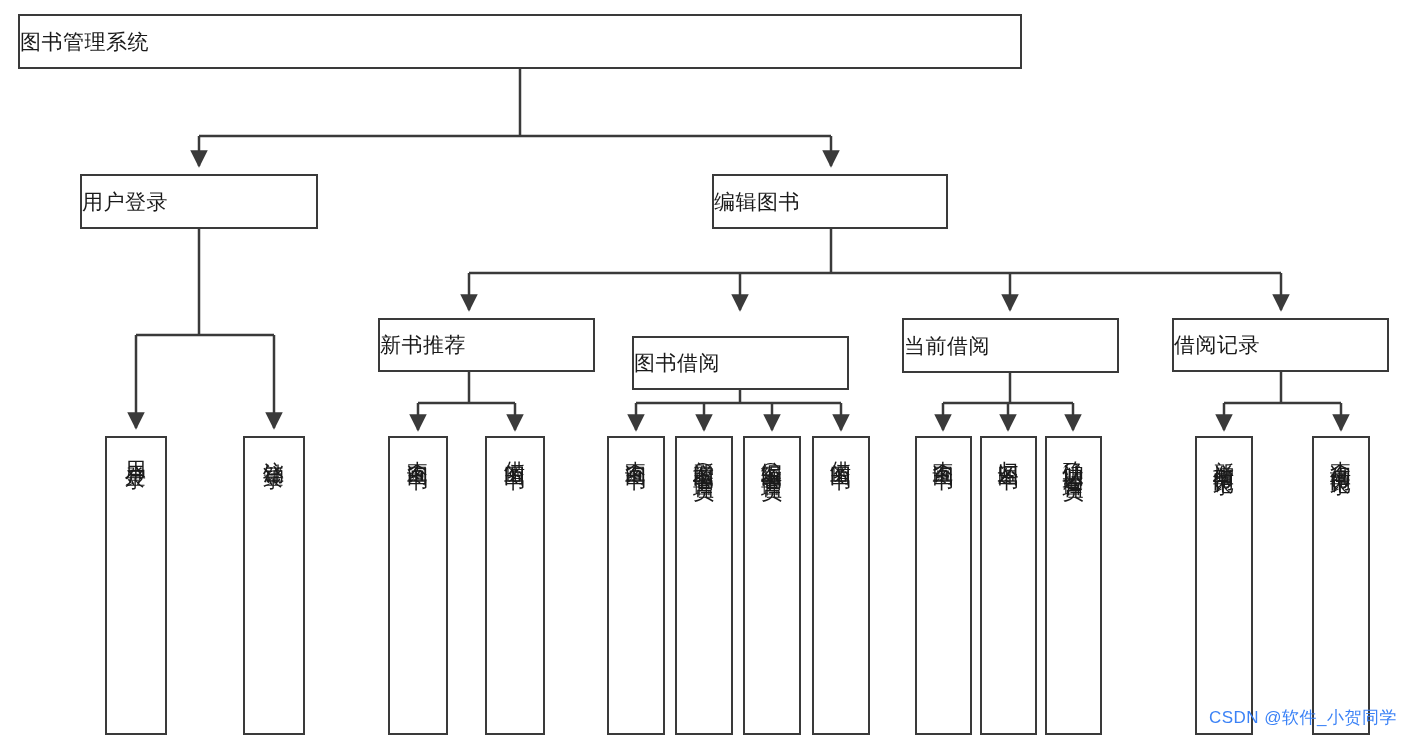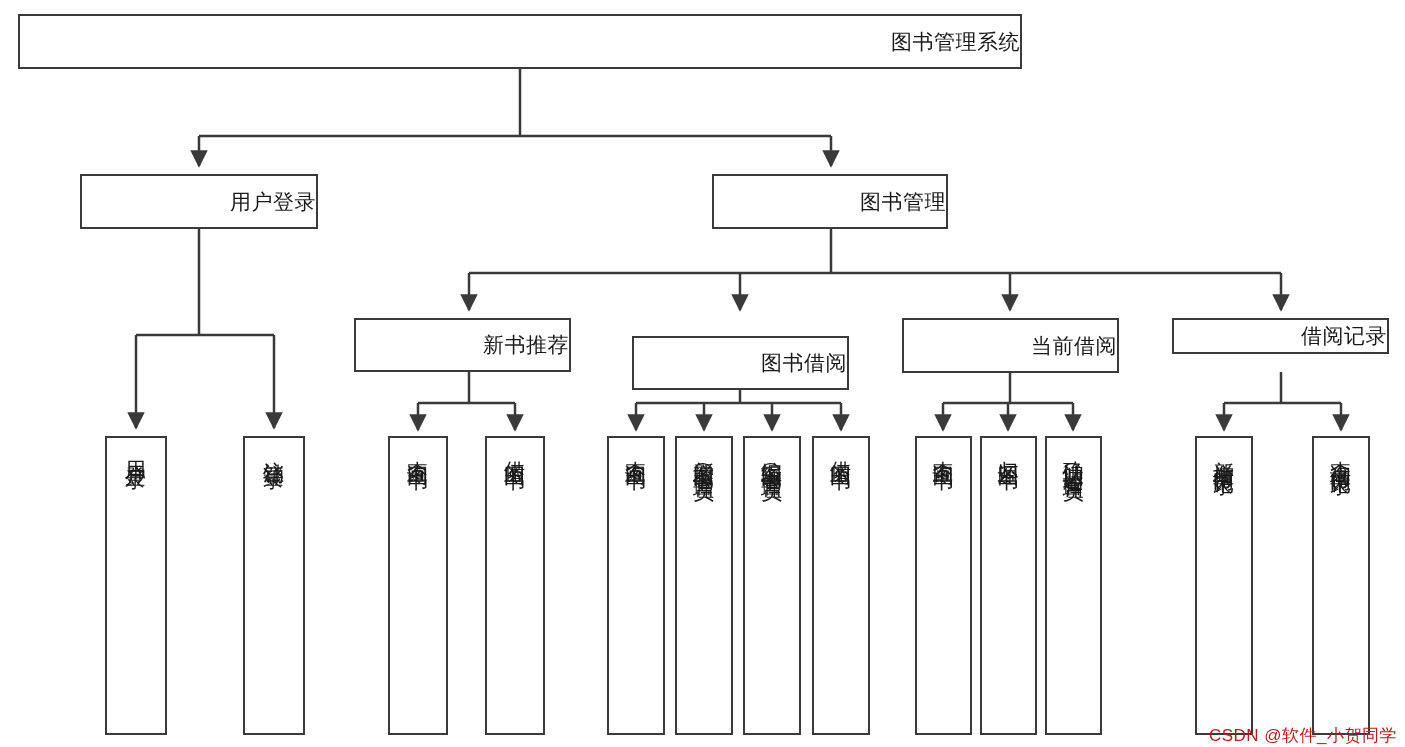--- a/index.html
+++ b/index.html
@@ -25,21 +25,21 @@
     height: 747px;
     pointer-events: none;
   }
   .node {
     position: absolute;
     box-sizing: border-box;
     border: 2px solid #3a3a3a;
     background: #ffffff;
     display: flex;
     align-items: center;
-    justify-content: flex-end;
+    justify-content: flex-start;
     color: #1a1a1a;
   }
   .node.h-node {
     font-size: 21px;
     letter-spacing: 0.5px;
   }
   .node.v-node {
     font-size: 21px;
     align-items: flex-start;
     justify-content: center;
@@ -51,23 +51,23 @@
     letter-spacing: 3px;
     line-height: 1;
     white-space: nowrap;
   }
   .h-label {
     white-space: nowrap;
   }
   #watermark {
     position: absolute;
     right: 8px;
-    bottom: 0;
+    bottom: 18px;
     font-size: 17px;
-    color: #b91c1c;
+    color: #3b82f6;
     white-space: nowrap;
     letter-spacing: 0.5px;
   }
 </style>
 </head>
 <body>
 
 <div id="canvas">
 
   <svg class="wires" viewBox="0 0 1405 747" xmlns="http://www.w3.org/2000/svg">
@@ -121,33 +121,33 @@
   </svg>
 
   <div class="node h-node" id="n-root" style="left: 18px; top: 14px; width: 1004px; height: 55px;">
     <span class="h-label">图书管理系统</span>
   </div>
 
   <div class="node h-node" id="n-l2-0" style="left: 80px; top: 174px; width: 238px; height: 55px;">
     <span class="h-label">用户登录</span>
   </div>
   <div class="node h-node" id="n-l2-1" style="left: 712px; top: 174px; width: 236px; height: 55px;">
-    <span class="h-label">图书管理</span>
+    <span class="h-label">编辑图书</span>
   </div>
 
-  <div class="node h-node" id="n-l3-0" style="left: 354px; top: 318px; width: 217px; height: 54px; padding-left: 12px;">
+  <div class="node h-node" id="n-l3-0" style="left: 378px; top: 318px; width: 217px; height: 54px;">
     <span class="h-label">新书推荐</span>
   </div>
   <div class="node h-node" id="n-l3-1" style="left: 632px; top: 336px; width: 217px; height: 54px;">
     <span class="h-label">图书借阅</span>
   </div>
   <div class="node h-node" id="n-l3-2" style="left: 902px; top: 318px; width: 217px; height: 55px;">
     <span class="h-label">当前借阅</span>
   </div>
-  <div class="node h-node" id="n-l3-3" style="left: 1172px; top: 318px; width: 217px; height: 36px;">
+  <div class="node h-node" id="n-l3-3" style="left: 1172px; top: 318px; width: 217px; height: 54px;">
     <span class="h-label">借阅记录</span>
   </div>
 
   <div class="node v-node" id="n-leaf-0" style="left: 105px; top: 436px; width: 62px; height: 299px;">
     <span class="v-label">用户登录</span>
   </div>
   <div class="node v-node" id="n-leaf-1" style="left: 243px; top: 436px; width: 62px; height: 299px;">
     <span class="v-label">注销登录</span>
   </div>
   <div class="node v-node" id="n-leaf-2" style="left: 388px; top: 436px; width: 60px; height: 299px;">

